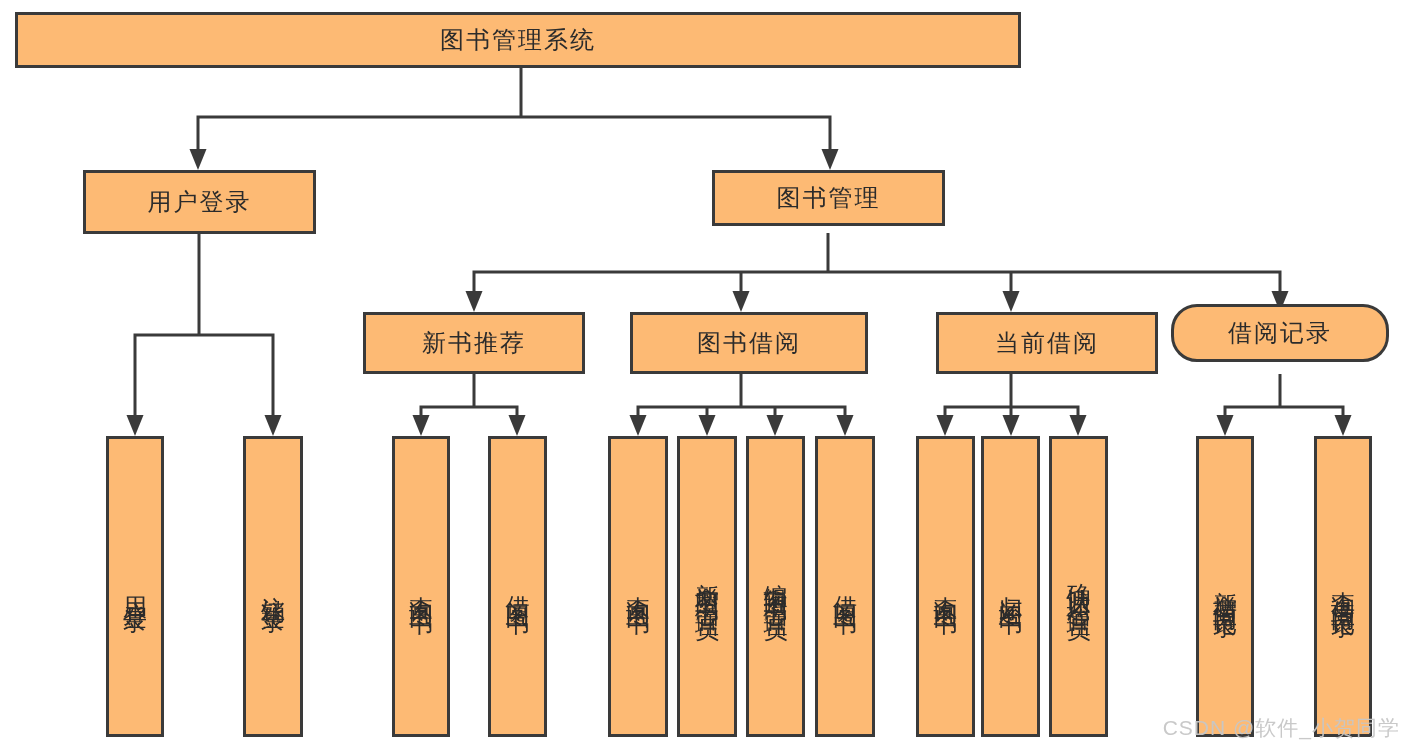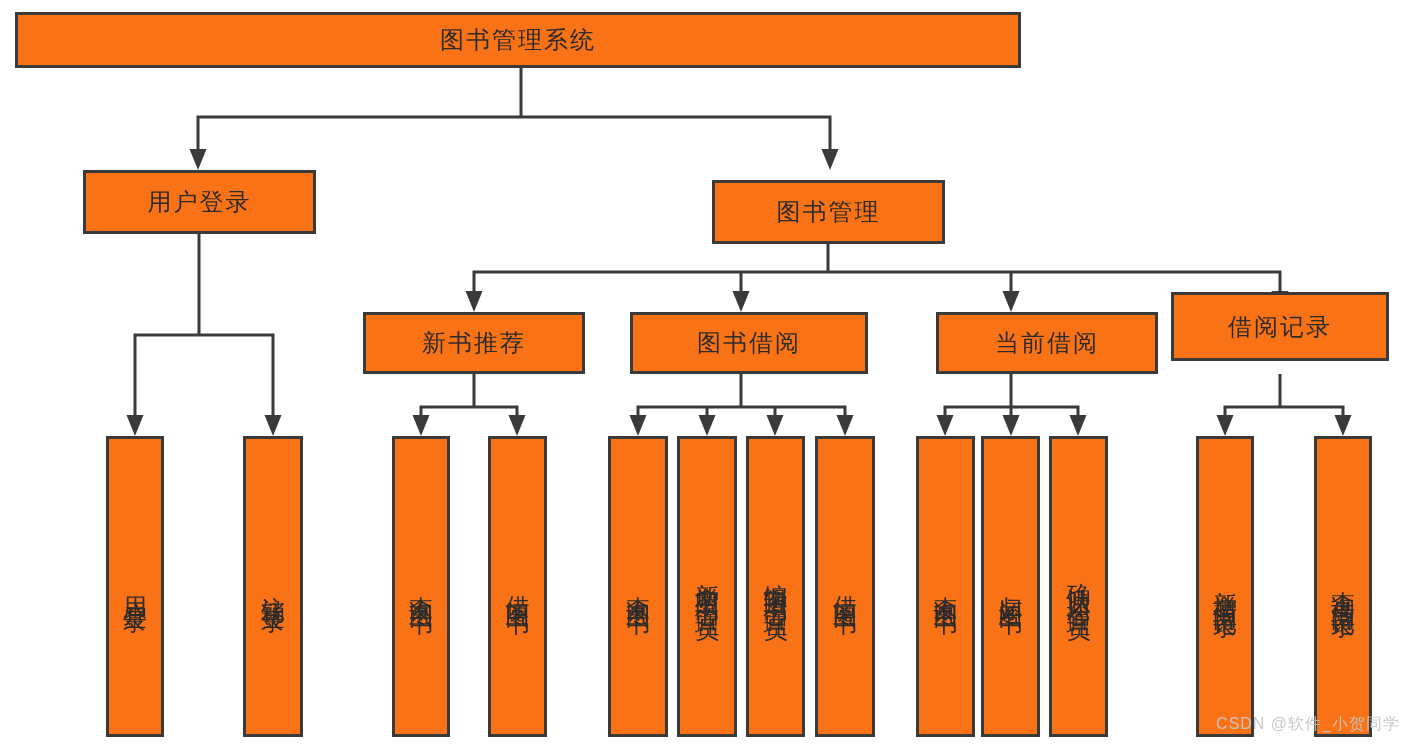--- a/index.html
+++ b/index.html
@@ -12,21 +12,21 @@
     width:1405px;height:747px;
     background:#ffffff;
     overflow:hidden;
   }
   .connectors{
     position:absolute;left:0;top:0;
   }
   .node{
     position:absolute;
     box-sizing:border-box;
-    background:#f97316;
+    background:#fdba74;
     border:3px solid #3a3a3a;
     display:flex;
     align-items:center;
     justify-content:center;
     color:#2b2b2b;
     font-size:24px;
     line-height:1;
     letter-spacing:2px;
     white-space:nowrap;
   }
@@ -34,21 +34,21 @@
     writing-mode:vertical-rl;
     text-orientation:mixed;
     letter-spacing:5px;
     white-space:normal;
     font-size:24px;
   }
   .watermark{
     position:absolute;
     right:5px;
     top:714px;
-    font-size:16px;
+    font-size:21px;
     letter-spacing:1px;
     color:rgba(198,198,198,0.95);
     z-index:5;
   }
 </style>
 </head>
 <body>
 
 <div class="canvas">
 
@@ -88,26 +88,26 @@
       <polygon points="1002.5,415 1019.5,415 1011,436"></polygon>
       <polygon points="1069.5,415 1086.5,415 1078,436"></polygon>
       <polygon points="1216.5,415 1233.5,415 1225,436"></polygon>
       <polygon points="1334.5,415 1351.5,415 1343,436"></polygon>
     </g>
   </svg>
 
   <div class="node" style="left:15px;top:12px;width:1006px;height:56px;">图书管理系统</div>
 
   <div class="node" style="left:83px;top:170px;width:233px;height:64px;">用户登录</div>
-  <div class="node" style="left:712px;top:180px;width:233px;height:64px;">图书管理</div>
+  <div class="node" style="left:712px;top:170px;width:233px;height:56px;">图书管理</div>
 
   <div class="node" style="left:363px;top:312px;width:222px;height:62px;">新书推荐</div>
   <div class="node" style="left:630px;top:312px;width:238px;height:62px;">图书借阅</div>
   <div class="node" style="left:900px;top:312px;width:222px;height:62px;margin-left:36px;">当前借阅</div>
-  <div class="node" style="left:1171px;top:292px;width:218px;height:69px;">借阅记录</div>
+  <div class="node" style="left:1171px;top:304px;width:218px;height:58px;border-radius:26px;">借阅记录</div>
 
   <div class="node leaf" style="left:106px;top:436px;width:58px;height:301px;">用户登录</div>
   <div class="node leaf" style="left:243px;top:436px;width:60px;height:301px;">注销登录</div>
 
   <div class="node leaf" style="left:392px;top:436px;width:58px;height:301px;">查询图书</div>
   <div class="node leaf" style="left:488px;top:436px;width:59px;height:301px;">借阅图书</div>
 
   <div class="node leaf" style="left:608px;top:436px;width:60px;height:301px;">查询图书</div>
   <div class="node leaf" style="left:677px;top:436px;width:60px;height:301px;">新增图书（管理员）</div>
   <div class="node leaf" style="left:746px;top:436px;width:59px;height:301px;">编辑图书（管理员）</div>

